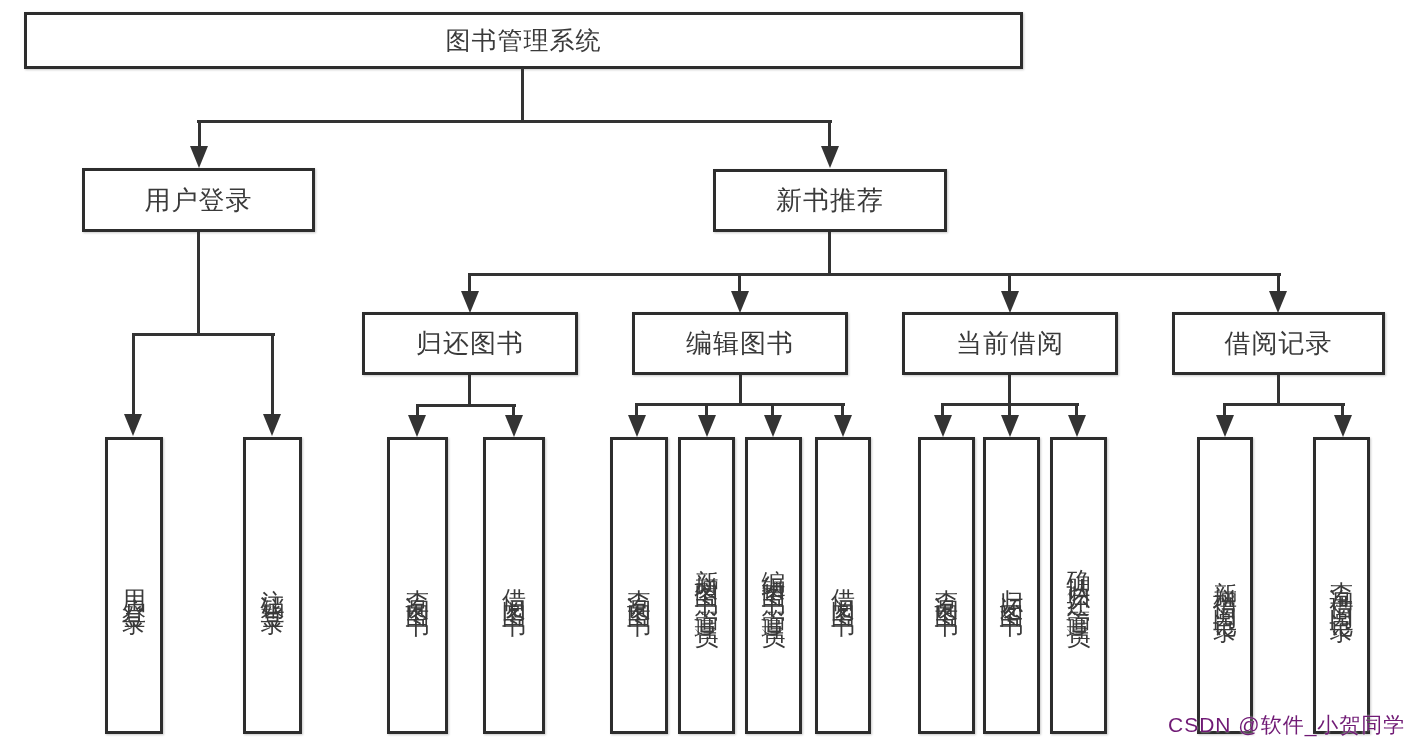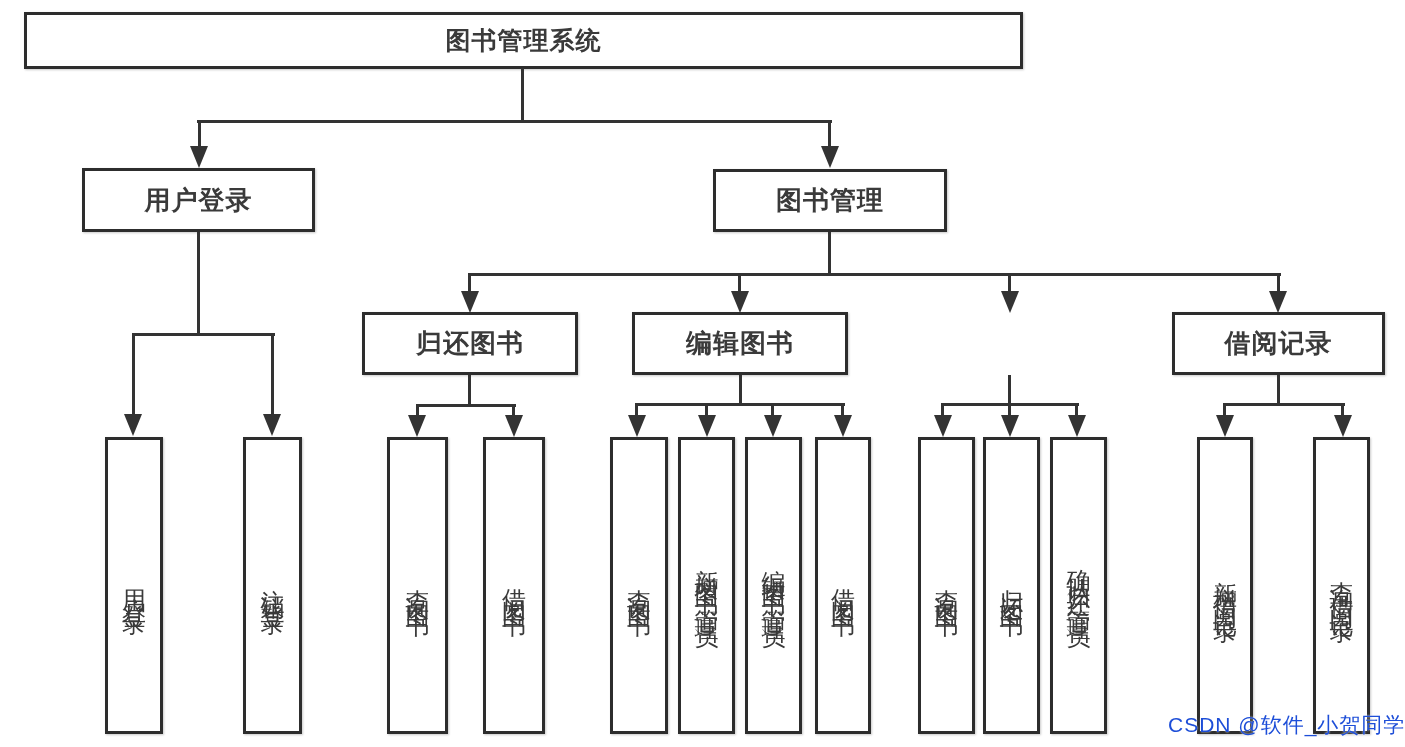--- a/index.html
+++ b/index.html
@@ -1,29 +1,29 @@
 <!DOCTYPE html>
 <html><head>
 <meta charset="utf-8">
 <style>
   html,body{margin:0;padding:0;background:#fff;}
   .stage{position:relative;width:1405px;height:747px;background:#ffffff;
          font-family:"Liberation Sans","DejaVu Sans",sans-serif;overflow:hidden;}
   .box{position:absolute;box-sizing:border-box;border:3px solid #2d2d2d;background:#fff;
        display:flex;align-items:center;justify-content:center;color:#3a3a3a;
        box-shadow:1px 1px 2px rgba(70,70,70,.28);}
-  .hbox{font-size:26px;letter-spacing:1px;white-space:nowrap;font-weight:bold;}
+  .hbox{font-size:26px;letter-spacing:1px;white-space:nowrap;}
   .rootbox{font-size:25px;letter-spacing:1px;}
   .vbox span{writing-mode:vertical-rl;text-orientation:mixed;font-size:24px;
              letter-spacing:8px;line-height:1;color:#3a3a3a;}
   .v{position:absolute;width:3px;background:#333333;}
   .h{position:absolute;height:3px;background:#333333;}
   .a{position:absolute;width:0;height:0;border-left:9px solid transparent;
      border-right:9px solid transparent;border-top:22px solid #333333;}
-  .wm{position:absolute;left:1168px;top:711px;font-size:21px;color:#1d4ed8;
+  .wm{position:absolute;left:1168px;top:711px;font-size:21px;color:#701a75;
       letter-spacing:1px;white-space:nowrap;z-index:5;
       text-shadow:0 0 2px #ffffff;}
 </style>
 </head>
 <body>
 
 <div class="stage">
 
   <div class="box hbox rootbox" style="left:24px;top:12px;width:999px;height:57px;">
     <span>图书管理系统</span>
@@ -33,21 +33,21 @@
   <div class="h" style="left:197px;top:120px;width:635px;"></div>
   <div class="v" style="left:198px;top:122px;height:26px;"></div>
   <div class="a" style="left:190px;top:146px;"></div>
   <div class="v" style="left:828px;top:122px;height:26px;"></div>
   <div class="a" style="left:821px;top:146px;"></div>
 
   <div class="box hbox" style="left:82px;top:168px;width:233px;height:64px;">
     <span>用户登录</span>
   </div>
   <div class="box hbox" style="left:713px;top:169px;width:234px;height:63px;">
-    <span>图书管理</span>
+    <span>新书推荐</span>
   </div>
 
   <div class="v" style="left:197px;top:232px;height:103px;"></div>
   <div class="h" style="left:132px;top:333px;width:143px;"></div>
   <div class="v" style="left:132px;top:335px;height:80px;"></div>
   <div class="a" style="left:124px;top:414px;"></div>
   <div class="v" style="left:271px;top:335px;height:80px;"></div>
   <div class="a" style="left:263px;top:414px;"></div>
 
   <div class="v" style="left:828px;top:232px;height:43px;"></div>
@@ -59,20 +59,23 @@
   <div class="v" style="left:1008px;top:275px;height:18px;"></div>
   <div class="a" style="left:1001px;top:291px;"></div>
   <div class="v" style="left:1277px;top:275px;height:18px;"></div>
   <div class="a" style="left:1269px;top:291px;"></div>
 
   <div class="box hbox" style="left:362px;top:312px;width:216px;height:63px;">
     <span>归还图书</span>
   </div>
   <div class="box hbox" style="left:632px;top:312px;width:216px;height:63px;">
     <span>编辑图书</span>
+  </div>
+  <div class="box hbox" style="left:902px;top:312px;width:216px;height:63px;">
+    <span>当前借阅</span>
   </div>
   <div class="box hbox" style="left:1172px;top:312px;width:213px;height:63px;">
     <span>借阅记录</span>
   </div>
 
   <div class="v" style="left:468px;top:375px;height:31px;"></div>
   <div class="h" style="left:416px;top:404px;width:100px;"></div>
   <div class="v" style="left:416px;top:406px;height:11px;"></div>
   <div class="a" style="left:408px;top:415px;"></div>
   <div class="v" style="left:512px;top:406px;height:11px;"></div>

